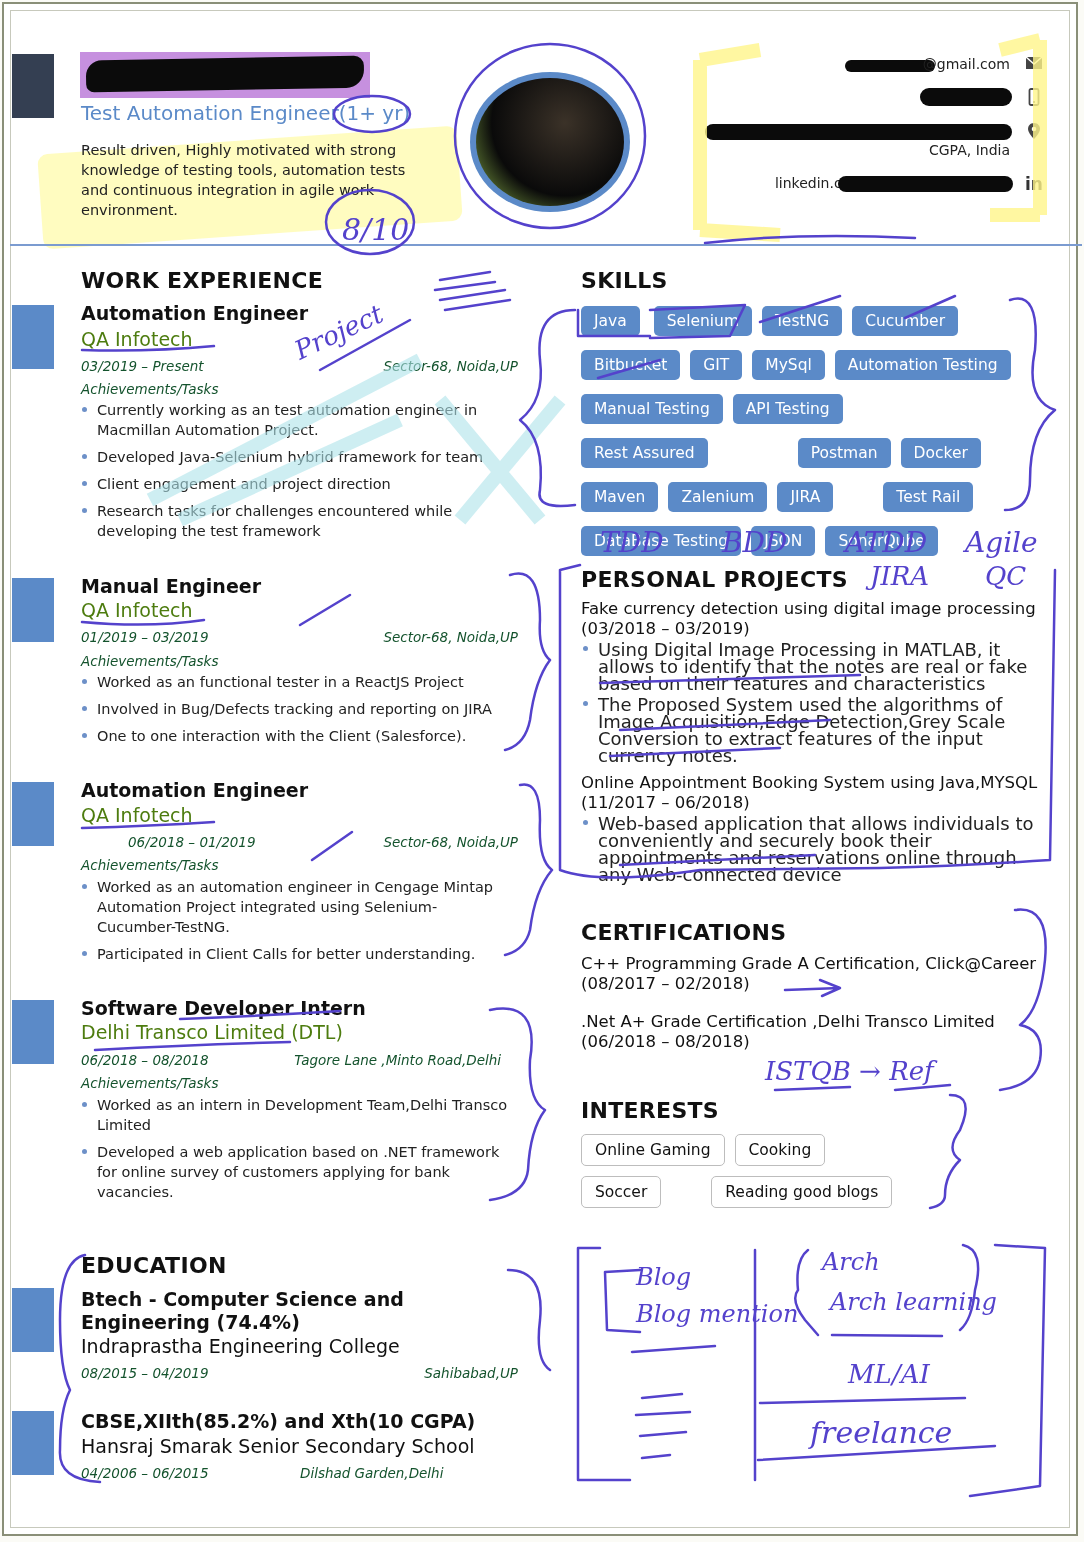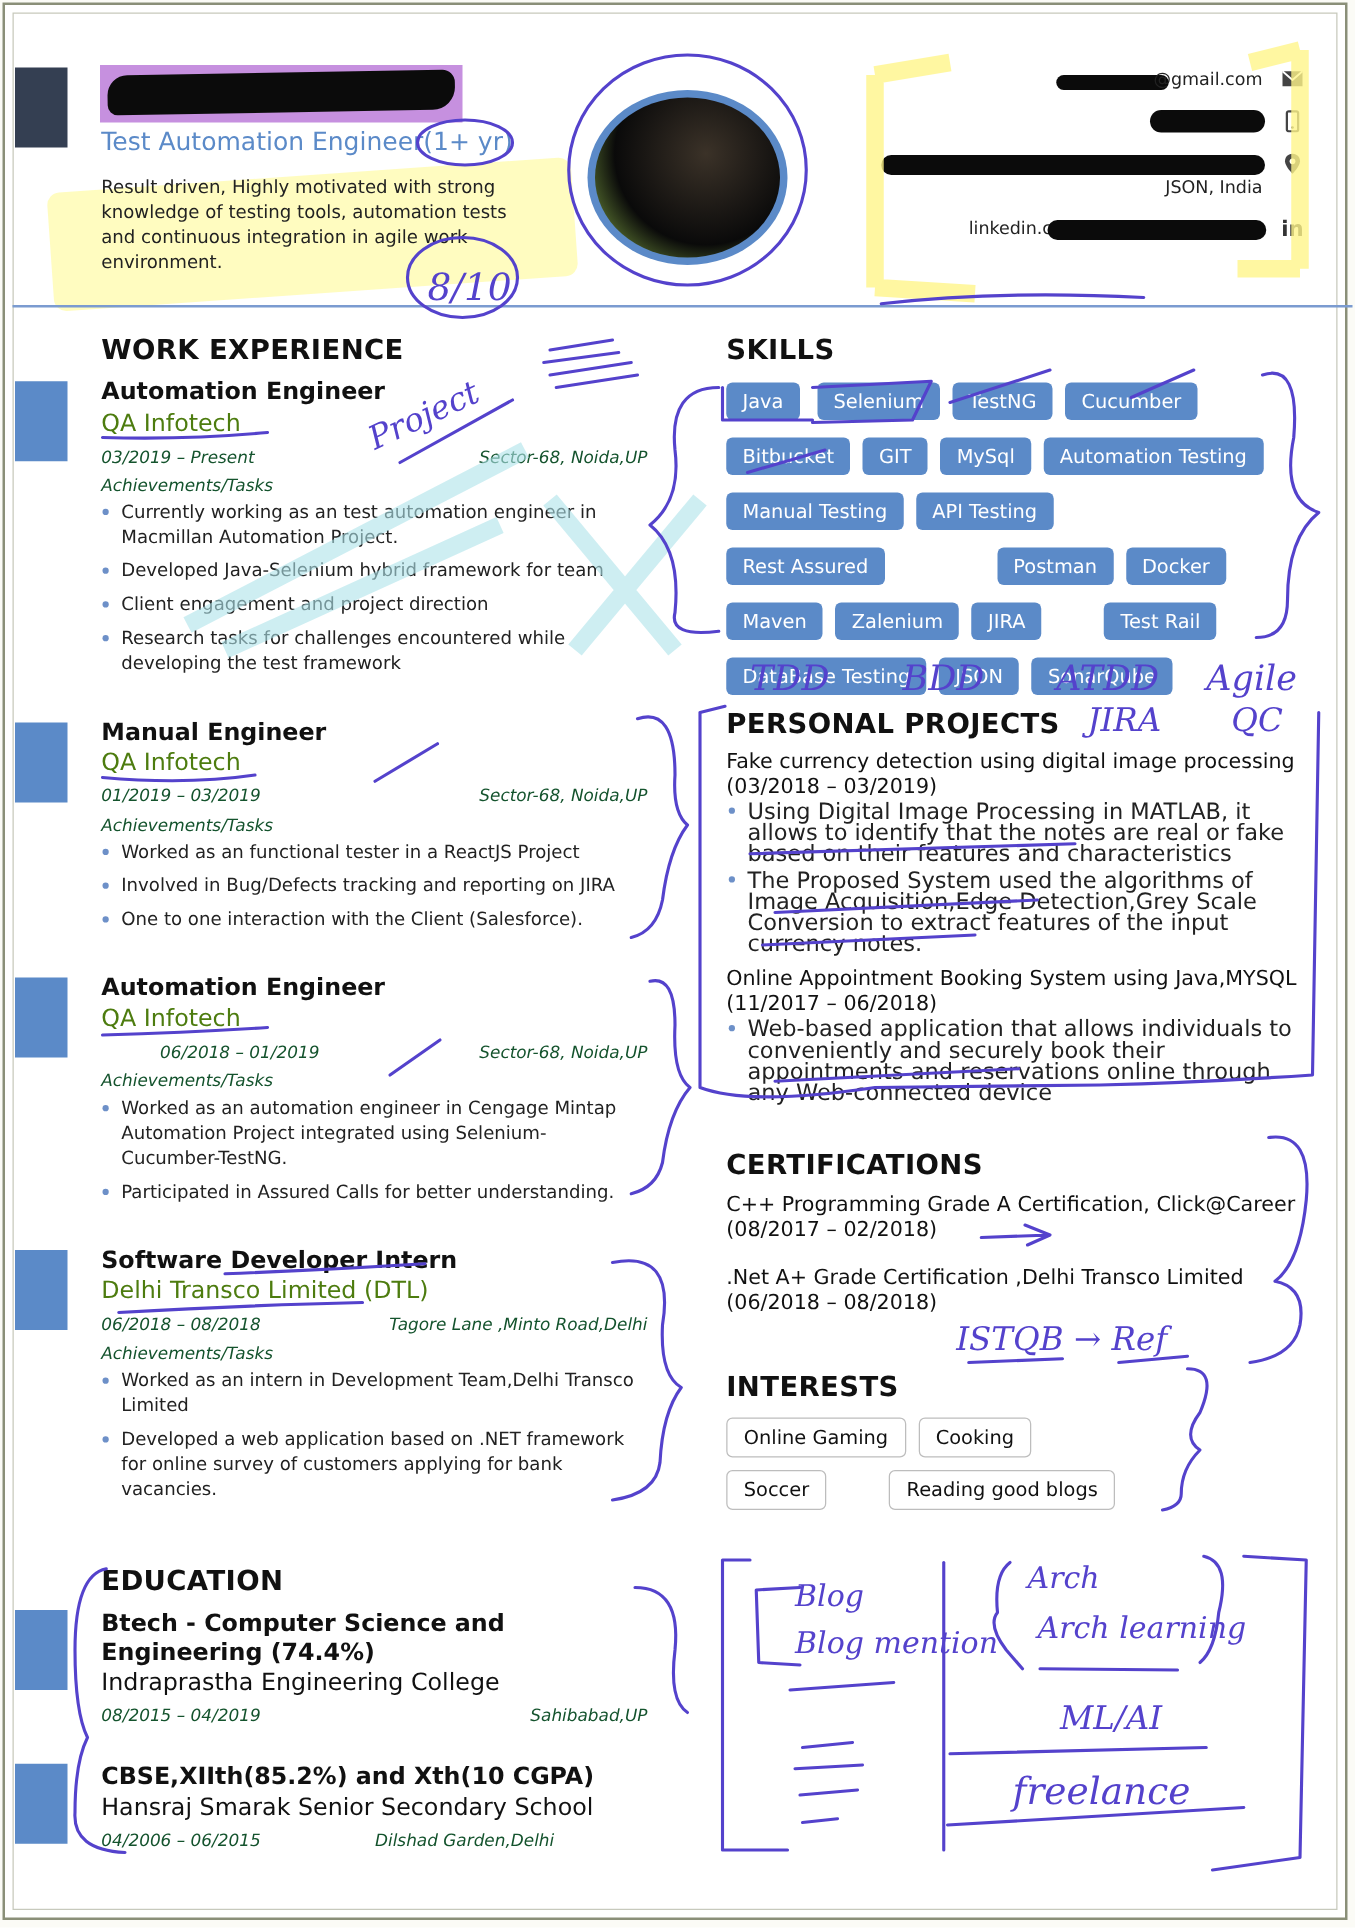--- a/index.html
+++ b/index.html
@@ -79,21 +79,21 @@
     </svg>
 </div>
 <div class="abs redact" style="left:920px;top:88px;width:92px;height:18px;"></div>
 <div class="abs contact-icon" style="top:88px;">
   <svg width="12" height="18" viewBox="0 0 12 18">
       <rect x="1.5" y="1" width="9" height="16" rx="1.5" fill="none" stroke="#444" stroke-width="1.8"></rect>
       <circle cx="6" cy="14" r="1" fill="#444"></circle>
     </svg>
 </div>
 <div class="abs redact" style="left:705px;top:124px;width:307px;height:16px;"></div>
-<div class="abs contact" style="top:142px;">JSON, India</div>
+<div class="abs contact" style="top:142px;">CGPA, India</div>
 <div class="abs contact-icon" style="top:122px;">
   <svg width="14" height="18" viewBox="0 0 14 18">
       <path d="M7 1 C3 1 1 4 1 7 C1 11 7 17 7 17 C7 17 13 11 13 7 C13 4 11 1 7 1 Z" fill="#444"></path>
       <circle cx="7" cy="7" r="2.3" fill="#fff"></circle>
     </svg>
 </div>
 <div class="abs contact" style="top:175px;right:198px;">linkedin.com/in/</div>
 <div class="abs redact" style="left:838px;top:176px;width:175px;height:16px;"></div>
 <div class="abs contact-icon" style="top:174px;font-weight:bold;font-size:17px;">in</div>
 
@@ -127,28 +127,28 @@
 </ul>
 
 <div class="abs side-block" style="top:782px;"></div>
 <div class="abs role" style="left:81px;top:779px;">Automation Engineer</div>
 <div class="abs company" style="left:81px;top:804px;">QA Infotech</div>
 <div class="abs meta" style="left:81px;top:834px;margin-left:47px;">06/2018 – 01/2019</div>
 <div class="abs meta" style="left:330px;top:834px;width:188px;text-align:right;">Sector-68, Noida,UP</div>
 <div class="abs meta" style="left:81px;top:857px;">Achievements/Tasks</div>
 <ul class="abs bullets" style="left:81px;top:877px;width:420px;">
   <li>Worked as an automation engineer in Cengage Mintap Automation Project integrated using Selenium-Cucumber-TestNG.</li>
-  <li>Participated in Assured Calls for better understanding.</li>
+  <li>Participated in Client Calls for better understanding.</li>
 </ul>
 
 <div class="abs side-block" style="top:1000px;"></div>
 <div class="abs role" style="left:81px;top:997px;">Software Developer Intern</div>
 <div class="abs company" style="left:81px;top:1021px;">Delhi Transco Limited (DTL)</div>
 <div class="abs meta" style="left:81px;top:1052px;">06/2018 – 08/2018</div>
-<div class="abs meta" style="left:290px;top:1052px;width:228px;text-align:right;">Tagore Lane ,Minto Road,Delhi</div>
+<div class="abs meta" style="left:273px;top:1052px;width:228px;text-align:right;">Tagore Lane ,Minto Road,Delhi</div>
 <div class="abs meta" style="left:81px;top:1075px;">Achievements/Tasks</div>
 <ul class="abs bullets" style="left:81px;top:1095px;width:430px;">
   <li>Worked as an intern in Development Team,Delhi Transco Limited</li>
   <li>Developed a web application based on .NET framework for online survey of customers applying for bank vacancies.</li>
 </ul>
 
 <div class="abs section-title" style="left:81px;top:1253px;">EDUCATION</div>
 <div class="abs side-block" style="top:1288px;"></div>
 <div class="abs edu-title" style="left:81px;top:1288px;width:360px;">Btech - Computer Science and Engineering (74.4%)</div>
 <div class="abs edu-school" style="left:81px;top:1335px;">Indraprastha Engineering College</div>

